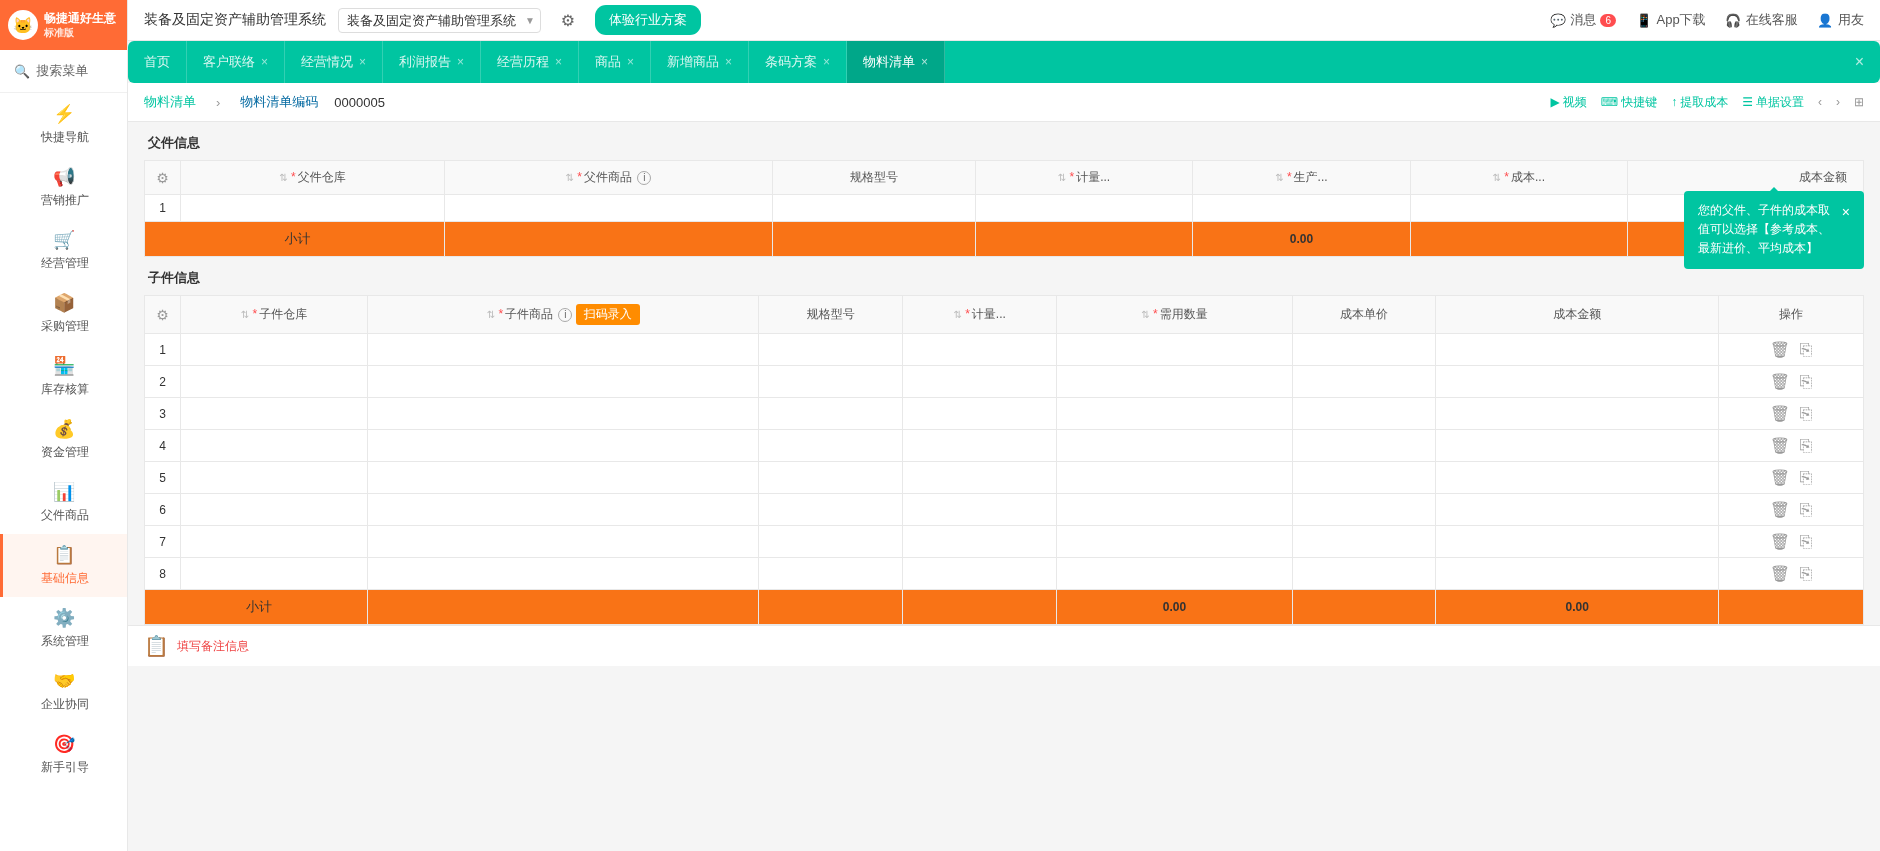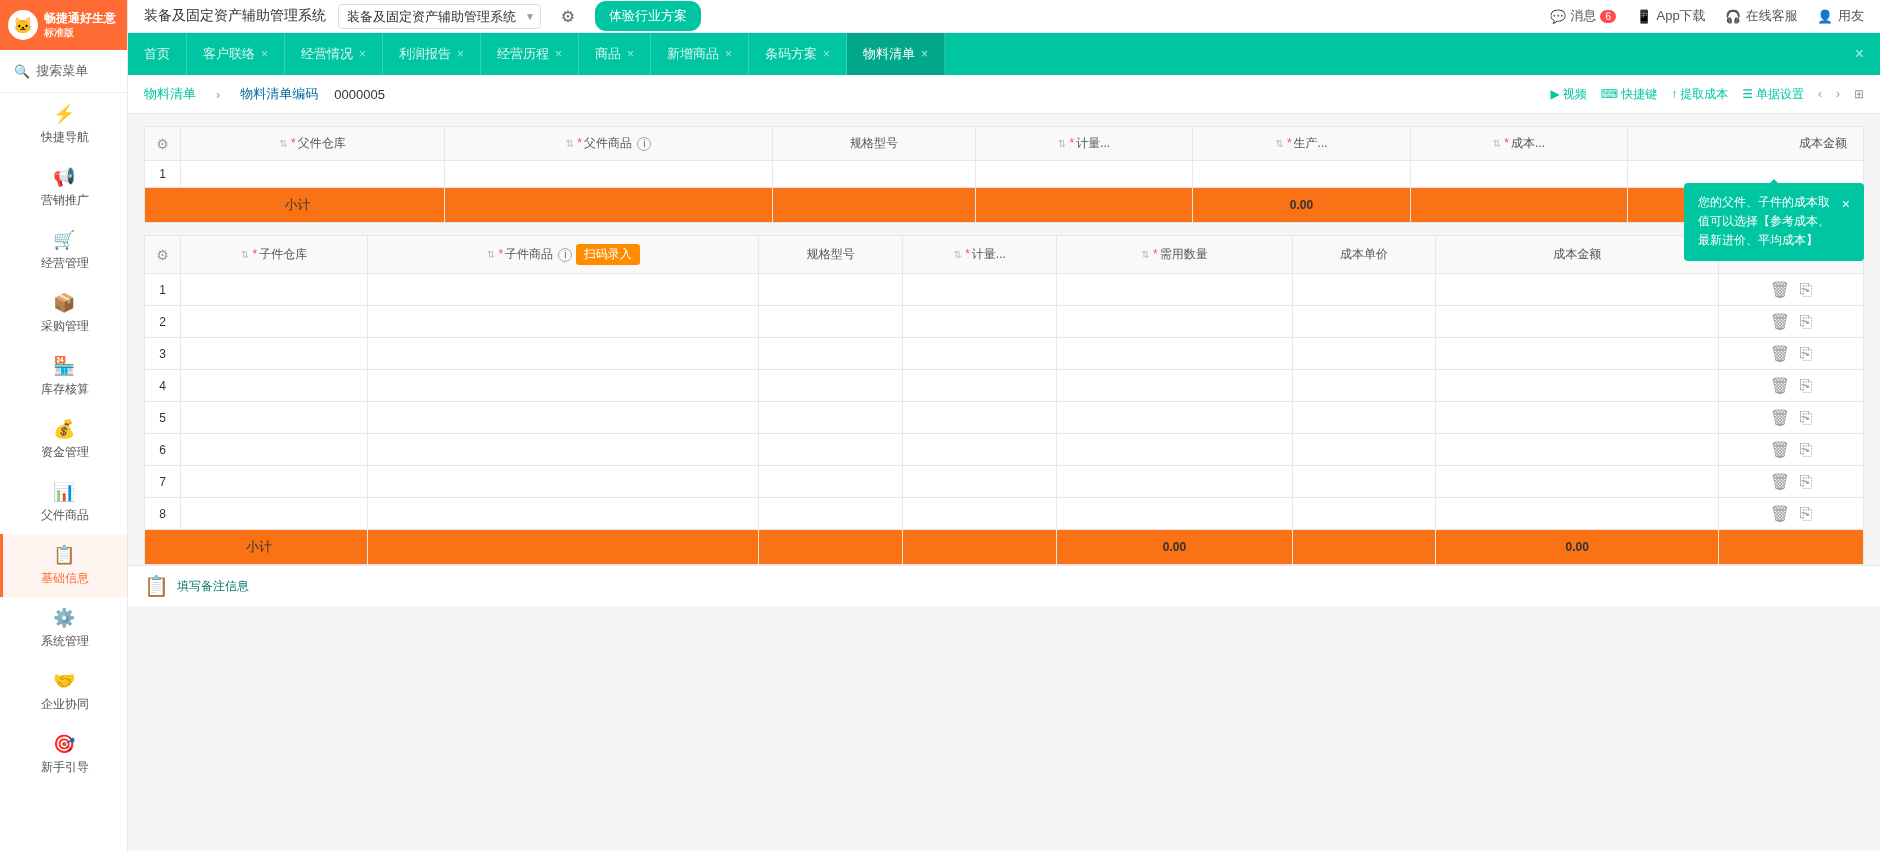--- a/index.html
+++ b/index.html
@@ -72,21 +72,21 @@
     
     .main {
       flex: 1;
       display: flex;
       flex-direction: column;
       overflow: hidden;
     }
 
     
     .topbar {
-      height: 33px;
+      height: 41px;
       background: #fff;
       display: flex;
       align-items: center;
       justify-content: space-between;
       padding: 0 16px;
       border-bottom: 1px solid #e8e8e8;
       flex-shrink: 0;
     }
     .topbar-left {
       display: flex;
@@ -161,20 +161,21 @@
       text-align: center;
     }
 
     
     .nav-tabs {
       background: #00c5a1;
       display: flex;
       align-items: flex-end;
       flex-shrink: 0;
       overflow-x: auto;
+      border-radius: 6px;
     }
     .nav-tab {
       padding: 12px 16px;
       color: rgba(255,255,255,0.85);
       cursor: pointer;
       white-space: nowrap;
       display: flex;
       align-items: center;
       gap: 6px;
       font-size: 13px;
@@ -541,20 +542,21 @@
           <span style="cursor:pointer;color:#999;">⊞</span>
         </div>
       </div>
 
       <div class="tooltip-box">
         <span class="tooltip-close">×</span>
         <span>您的父件、子件的成本取值可以选择【参考成本、最新进价、平均成本】</span>
       </div>
 
       <div class="section">
+        <div class="section-title">父件信息</div>
         <table class="data-table">
           <thead>
             <tr>
               <th class="th-settings">
                 <span class="settings-icon">⚙</span>
               </th>
               <th>
                 <span class="col-sort">⇅</span>
                 <span class="required">*</span>父件仓库
               </th>
@@ -597,20 +599,21 @@
               <td></td>
               <td class="subtotal-value">0.00</td>
               <td></td>
               <td class="subtotal-value" colspan="10" style="text-align:right;padding-right:16px;">0.00</td>
             </tr>
           </tbody>
         </table>
       </div>
 
       <div class="section" style="padding-top:12px;">
+        <div class="section-title">子件信息</div>
         <table class="data-table">
           <thead>
             <tr>
               <th class="th-settings">
                 <span class="settings-icon">⚙</span>
               </th>
               <th>
                 <span class="col-sort">⇅</span>
                 <span class="required">*</span>子件仓库
               </th>
@@ -756,18 +759,18 @@
   <td></td>
   <td class="subtotal-value" style="text-align:center;">0.00</td>
   <td></td>
 </tr>
             </tbody>
         </table>
       </div>
 
       <div class="bottom-section">
         <span class="bottom-icon">📋</span>
-        <span style="cursor:pointer;color:#0f766e;">填写备注信息</span>
+        <span style="cursor:pointer;color:#ef4444;">填写备注信息</span>
       </div>
 
     </div>
   </div>
 </div>
 
 </body></html>

